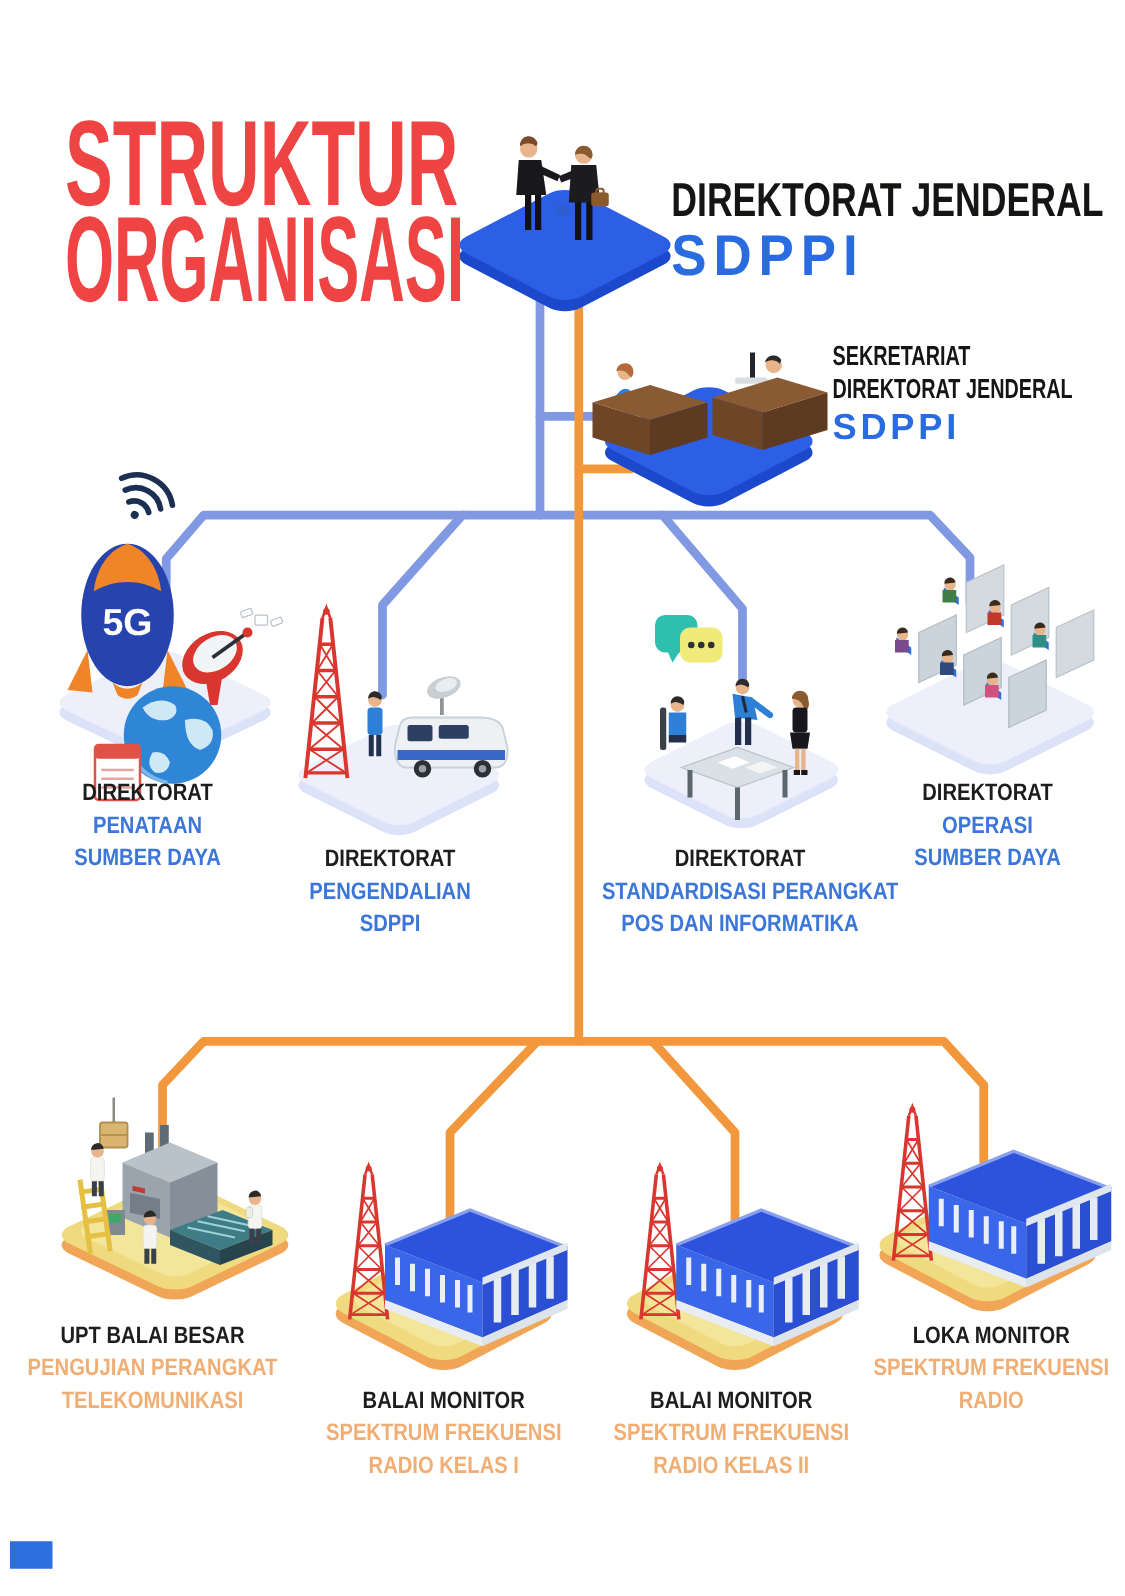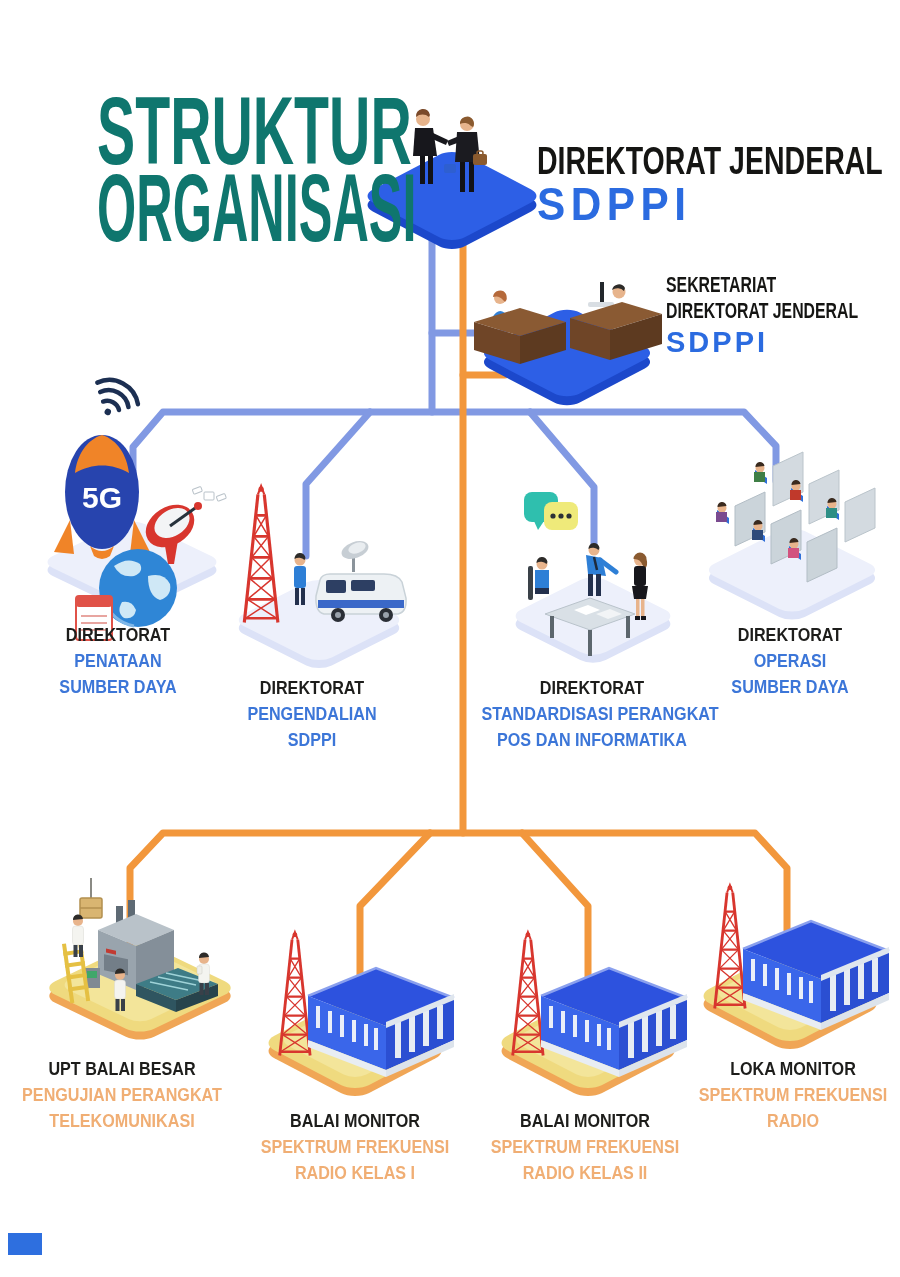--- a/index.html
+++ b/index.html
@@ -1,21 +1,21 @@
 <!DOCTYPE html>
 <html><head>
 <meta charset="utf-8">
 <style>
   html,body{margin:0;padding:0;background:#fff;}
   #poster{position:relative;width:900px;height:1277px;background:#ffffff;overflow:hidden;
           font-family:"Liberation Sans",sans-serif;}
   #poster svg{position:absolute;overflow:visible;}
   .abs{position:absolute;}
   
-  .title{position:absolute;left:52px;top:92px;color:#0f766e;font-weight:700;margin-left:45px;}
+  .title{position:absolute;left:52px;top:92px;color:#ef4444;font-weight:700;}
   .title .tl{display:block;font-size:97px;line-height:77px;white-space:nowrap;transform-origin:left center;}
   .title .tl1{transform:scaleX(.59);}
   .title .tl2{transform:scaleX(.52);}
   
   .root-label{position:absolute;left:537px;top:142px;}
   .root-label .dept{display:block;font-size:38px;line-height:38px;font-weight:700;color:#151513;
                     white-space:nowrap;transform:scaleX(.75);transform-origin:left center;}
   .root-label .org{display:block;font-size:46px;line-height:48px;font-weight:700;color:#2B6BE0;
                    letter-spacing:6px;transform:scaleX(.92);transform-origin:left center;}
   

